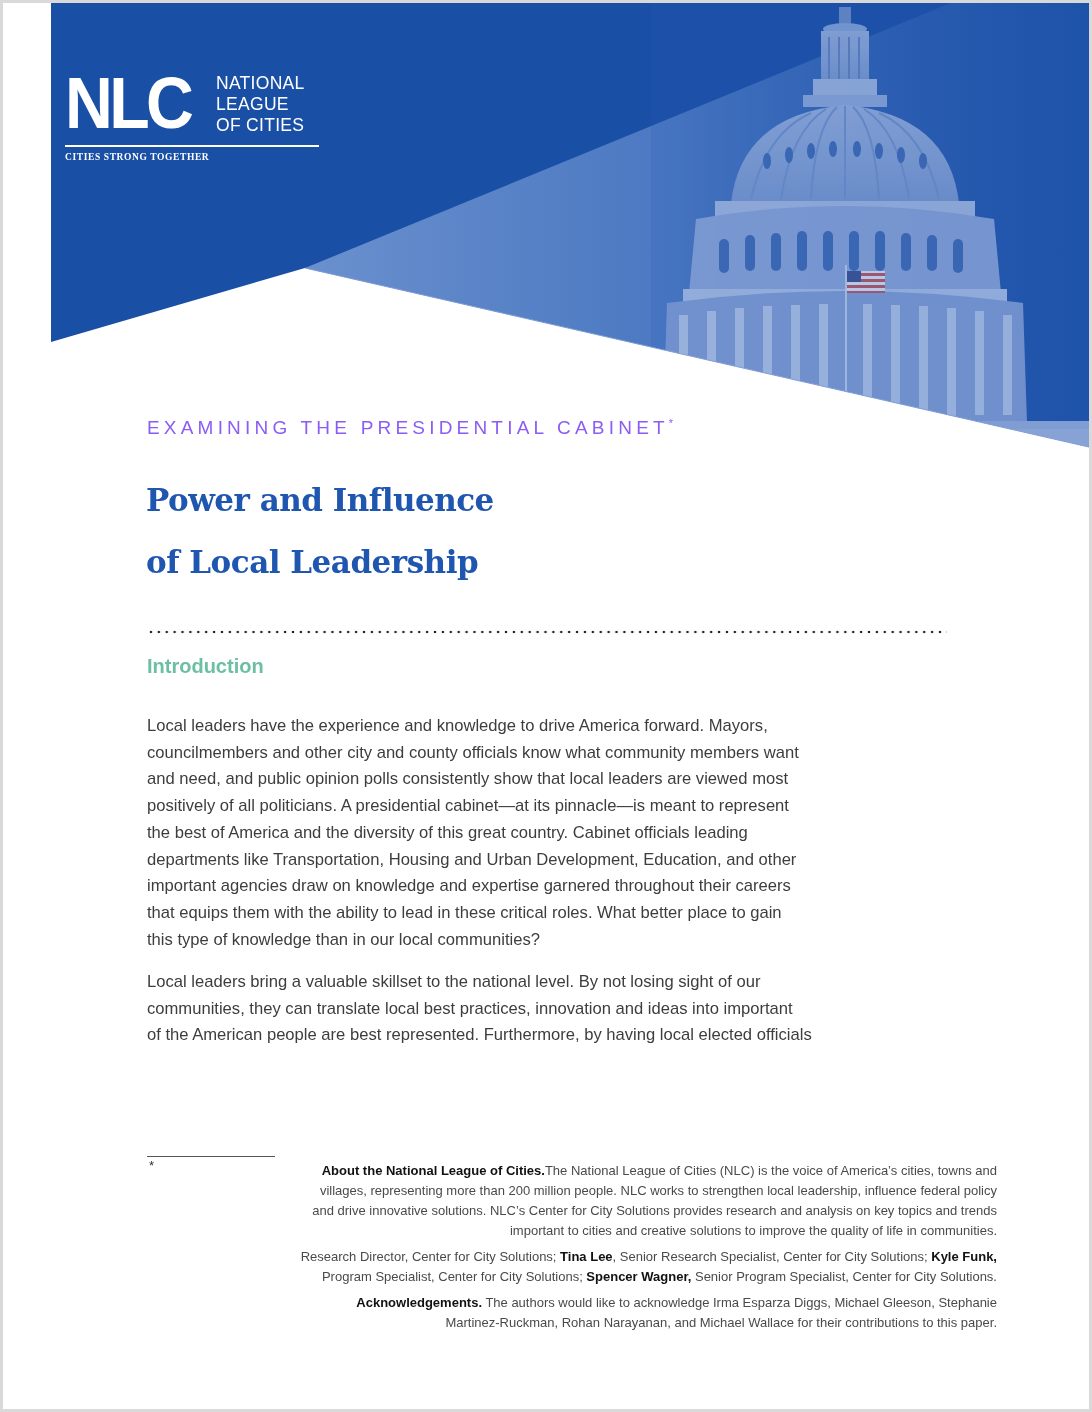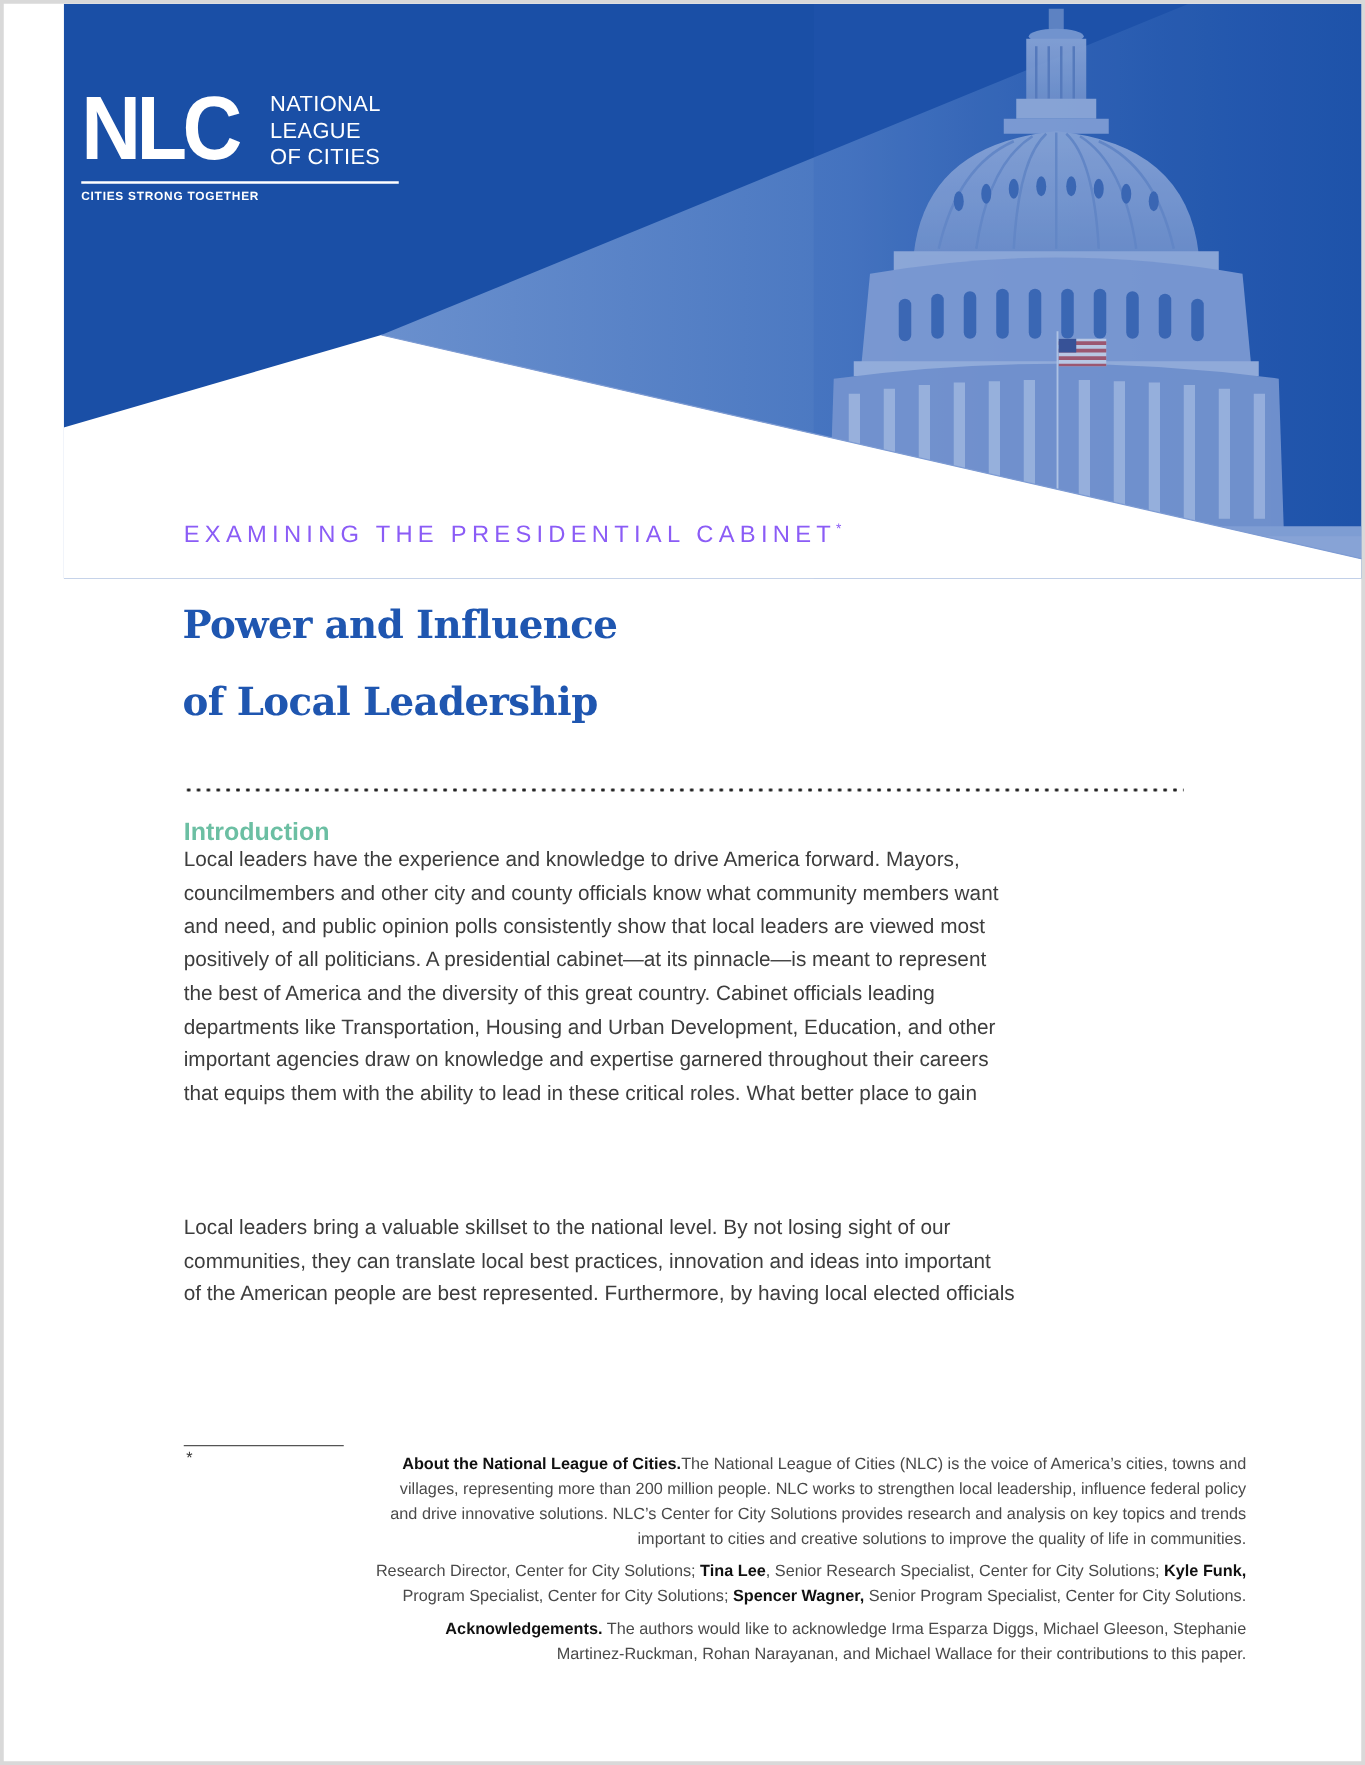--- a/index.html
+++ b/index.html
@@ -34,21 +34,21 @@
       font-family: "Liberation Sans", sans-serif;
       font-size: 17.5px; line-height: 21px; letter-spacing: 0.3px;
       font-weight: 400;
     }
     .logo-rule {
       position: absolute; left: 0; top: 74px; width: 254px; height: 2px;
       background: #ffffff;
     }
     .logo-tagline {
       position: absolute; left: 0; top: 81px;
-      font-family: Liberation Sans, sans-serif;
+      font-family: Liberation Serif, serif;
       font-weight: 700; font-size: 9.5px; letter-spacing: 0.6px;
     }
 
     .kicker {
       position: absolute; left: 144px; top: 414px;
       font-family: Liberation Sans, sans-serif;
       font-size: 19px; letter-spacing: 4.2px; color: #8b5cf6;
     }
     .kicker sup { font-size: 11px; letter-spacing: 0; }
     .title {
@@ -66,21 +66,21 @@
     .section-heading {
       position: absolute; left: 144px; top: 652px;
       font-family: "Liberation Sans", sans-serif;
       font-weight: 700; font-size: 20px; color: #6cbfa3;
     }
     .body-text {
       position: absolute; left: 144px; width: 810px;
       font-family: "Liberation Sans", sans-serif;
       font-size: 16.6px; line-height: 26.7px; color: #3d3d3d;
     }
-    .para-1 { top: 672px; }
+    .para-1 { top: 710px; }
     .para-2 { top: 966px; }
     .body-text .line { display: block; white-space: nowrap; }
 
     .footnote-rule {
       position: absolute; left: 144px; top: 1153px; width: 128px; height: 1px;
       background: #555;
     }
     .footnotes {
       position: absolute; left: 144px; top: 1158px; width: 850px;
       font-family: "Liberation Sans", sans-serif;
@@ -227,20 +227,21 @@
 
   <p class="body-text para-1">
     <span class="line">Local leaders have the experience and knowledge to drive America forward. Mayors,</span>
     <span class="line">councilmembers and other city and county officials know what community members want</span>
     <span class="line">and need, and public opinion polls consistently show that local leaders are viewed most</span>
     <span class="line">positively of all politicians. A presidential cabinet—at its pinnacle—is meant to represent</span>
     <span class="line">the best of America and the diversity of this great country. Cabinet officials leading</span>
     <span class="line">departments like Transportation, Housing and Urban Development, Education, and other</span>
     <span class="line">important agencies draw on knowledge and expertise garnered throughout their careers</span>
     <span class="line">that equips them with the ability to lead in these critical roles. What better place to gain</span>
+    <span class="line">this type of knowledge than in our local communities?</span>
   </p>
 
   <p class="body-text para-2">
     <span class="line">Local leaders bring a valuable skillset to the national level. By not losing sight of our</span>
     <span class="line">communities, they can translate local best practices, innovation and ideas into important</span>
     <span class="line">of the American people are best represented. Furthermore, by having local elected officials</span>
   </p>
 
   <div class="footnote-rule"></div>
   <div class="footnotes">

